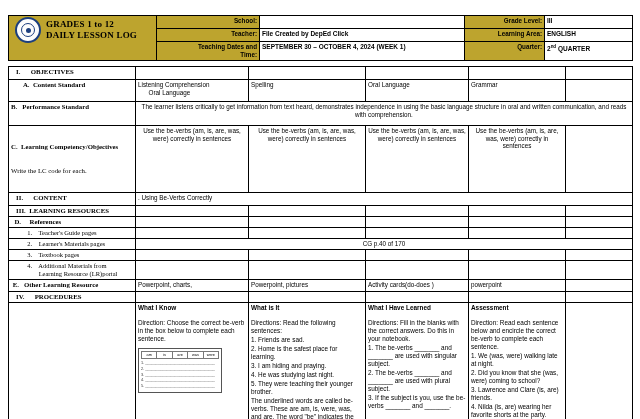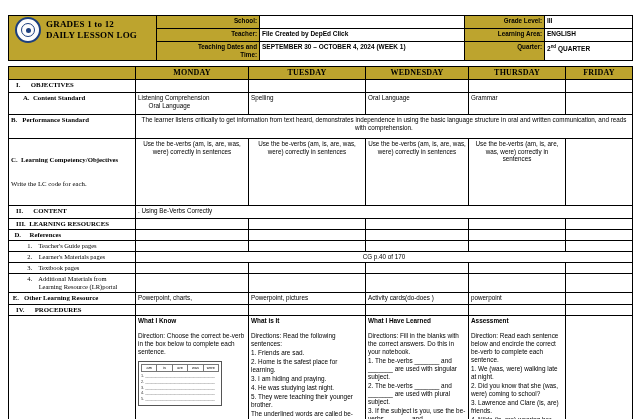--- a/index.html
+++ b/index.html
@@ -112,28 +112,20 @@
     <colgroup>
         <col style="width:127px">
         <col style="width:113px">
         <col style="width:117px">
         <col style="width:103px">
         <col style="width:97px">
         <col style="width:67px">
       </colgroup>
 
     <tbody>
-        <tr class="r-day">
-      <td class="daycell"></td>
-      <td class="daycell">MONDAY</td>
-      <td class="daycell">TUESDAY</td>
-      <td class="daycell">WEDNESDAY</td>
-      <td class="daycell">THURSDAY</td>
-      <td class="daycell">FRIDAY</td>
-    </tr>
 
     <tr class="r-obj">
       <td class="lbl">   I.      OBJECTIVES</td>
       <td class="cell"></td>
       <td class="cell"></td>
       <td class="cell"></td>
       <td class="cell"></td>
       <td class="cell"></td>
     </tr>
 

